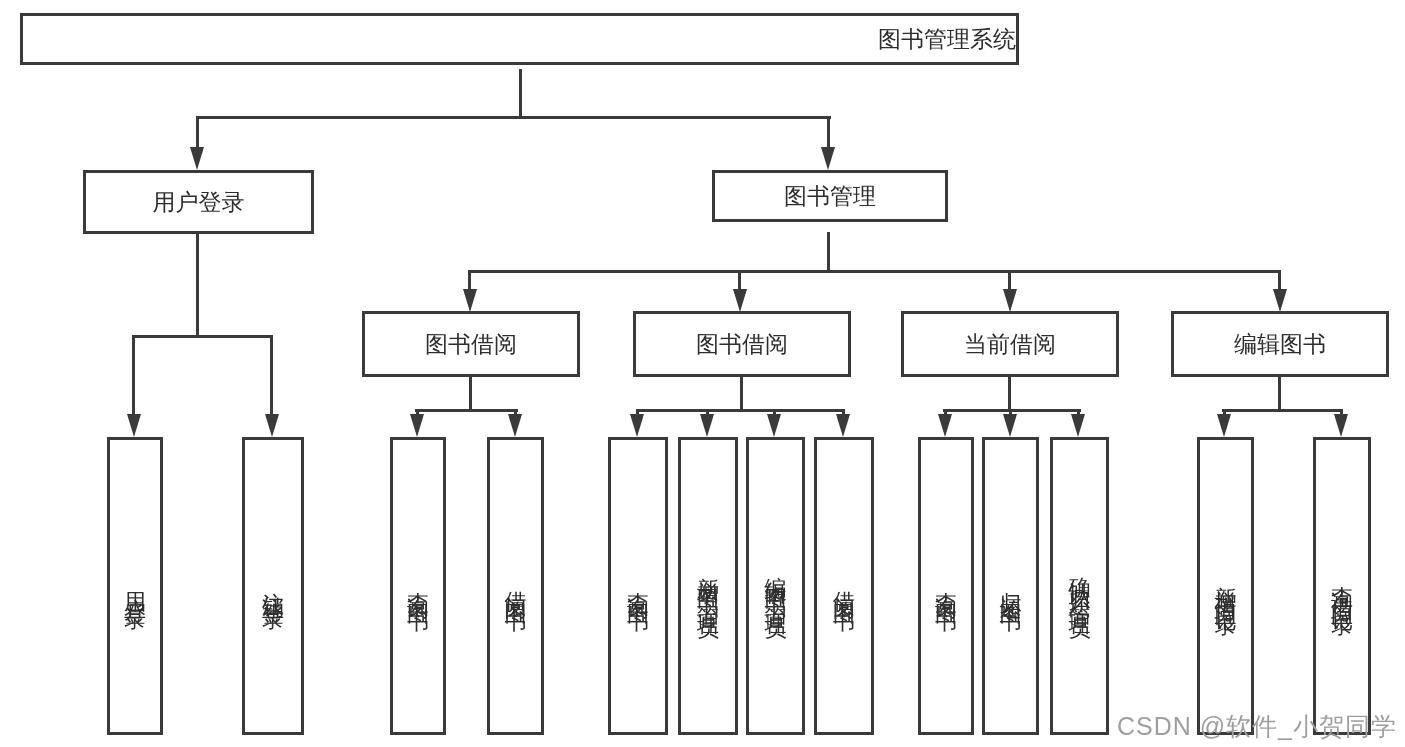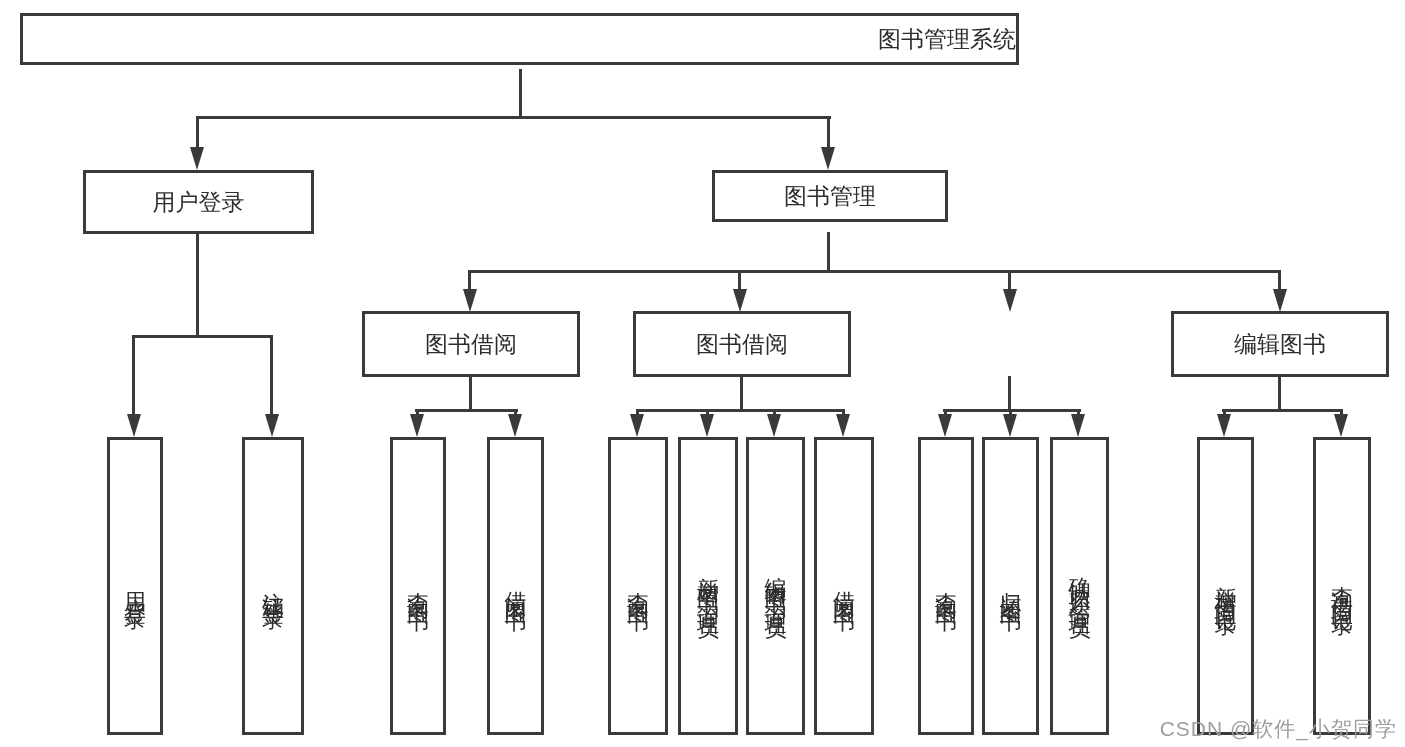--- a/index.html
+++ b/index.html
@@ -20,21 +20,21 @@
     text-align:center;
   }
   .hline,.vline{position:absolute;background:#3a3a3a;}
   .arrow{
     position:absolute;width:0;height:0;
     border-left:7px solid transparent;border-right:7px solid transparent;
     border-top:23px solid #3a3a3a;
   }
   .watermark{
     position:absolute;right:8px;bottom:4px;z-index:5;
-    font-size:21px;color:#9e9e9e;letter-spacing:1px;
+    font-size:25px;color:#9e9e9e;letter-spacing:1px;
   }
 </style>
 </head>
 <body>
 
 <div id="canvas">
 
   <div class="box" style="left:20px;top:13px;width:999px;height:52px;justify-content:flex-end;">
     <span>图书管理系统</span>
   </div>
@@ -44,20 +44,23 @@
   </div>
   <div class="box" style="left:712px;top:170px;width:236px;height:52px;font-family:Liberation Serif, serif;">
     <span>图书管理</span>
   </div>
 
   <div class="box" style="left:362px;top:311px;width:218px;height:66px;">
     <span>图书借阅</span>
   </div>
   <div class="box" style="left:633px;top:311px;width:218px;height:66px;">
     <span>图书借阅</span>
+  </div>
+  <div class="box" style="left:901px;top:311px;width:218px;height:66px;">
+    <span>当前借阅</span>
   </div>
   <div class="box" style="left:1171px;top:311px;width:218px;height:66px;">
     <span>编辑图书</span>
   </div>
 
   <div class="vbox" style="left:107px;top:437px;width:56px;height:298px;">
     <span>用户登录</span>
   </div>
   <div class="vbox" style="left:242px;top:437px;width:62px;height:298px;">
     <span>注销登录</span>

